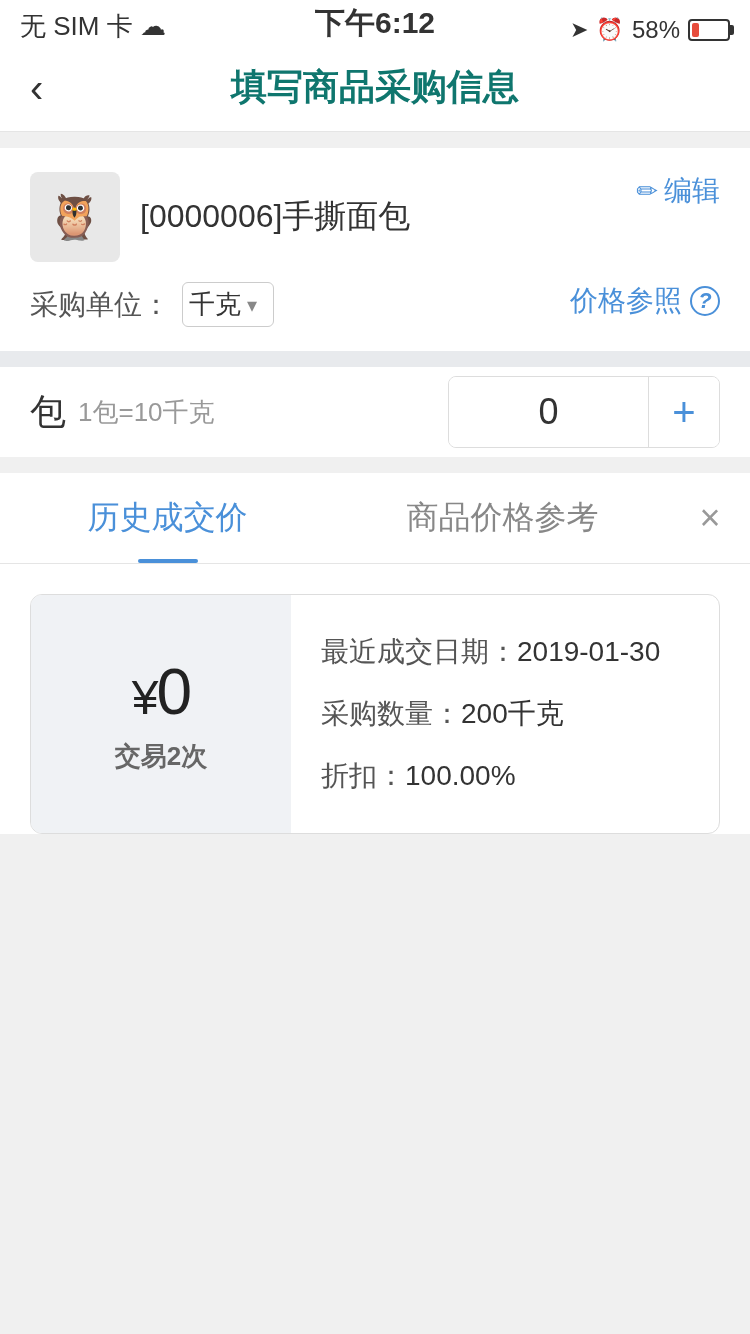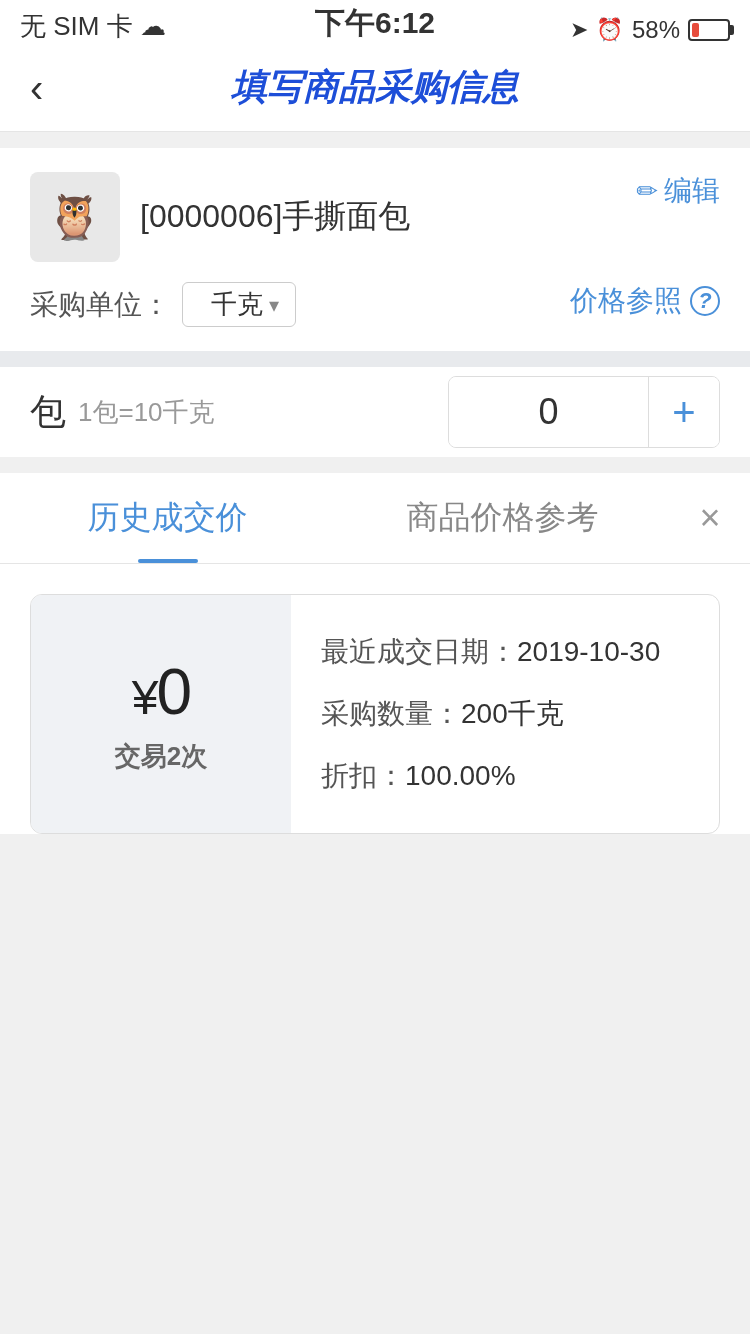--- a/index.html
+++ b/index.html
@@ -90,22 +90,21 @@
       color: #333;
       cursor: pointer;
       line-height: 1;
     }
     .nav-title {
       position: absolute;
       left: 50%;
       transform: translateX(-50%);
       font-size: 36px;
       font-weight: 600;
-      color: #1d4ed8;
-      font-style: italic;
+      color: #0f766e;
     }
 
     
     .product-card {
       background: #fff;
       margin-top: 16px;
       padding: 24px 30px;
     }
     .product-header {
       display: flex;
@@ -159,21 +158,21 @@
     .unit-row {
       display: flex;
       align-items: center;
       gap: 12px;
       font-size: 28px;
       color: #555;
     }
     .unit-select {
       border: 1px solid #ccc;
       border-radius: 6px;
-      padding: 4px 16px 4px 28px;
+      padding: 4px 16px 4px 6px;
       font-size: 26px;
       color: #333;
       display: flex;
       align-items: center;
       gap: 6px;
       background: #fff;
       cursor: pointer;
     }
     .price-ref {
       display: flex;
@@ -438,21 +437,21 @@
 
   <div class="history-card">
     <div class="history-left">
       <div class="history-price">
         <span class="history-yen">¥</span><span>0</span>
       </div>
       <div class="history-trades">交易2次</div>
     </div>
     <div class="history-right">
       <div class="history-detail-row">
-        <span class="history-label">最近成交日期：</span><span class="history-value">2019-10-30</span>
+        <span class="history-label">最近成交日期：</span><span class="history-value">2019-01-30</span>
       </div>
       <div class="history-detail-row">
         <span class="history-label">采购数量：</span><span class="history-value">200千克</span>
       </div>
       <div class="history-detail-row">
         <span class="history-label">折扣：</span><span class="history-value">100.00%</span>
       </div>
     </div>
   </div>
 </div>

